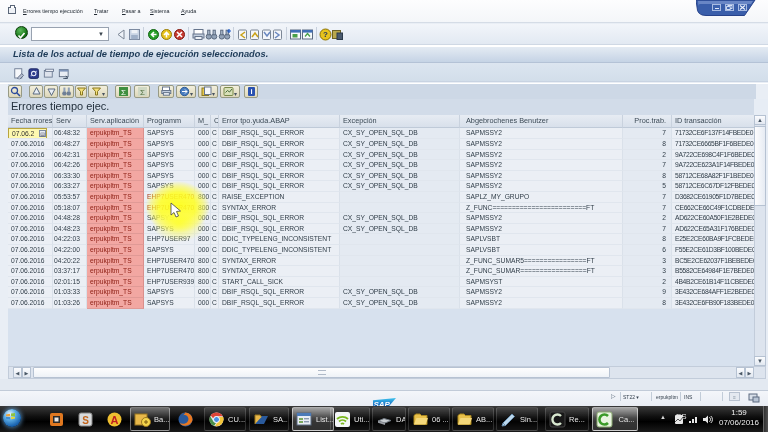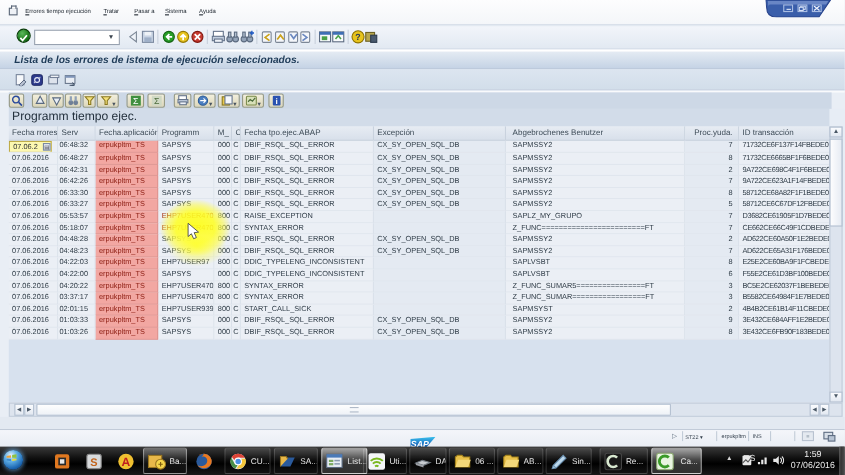--- a/index.html
+++ b/index.html
@@ -120,21 +120,21 @@
 <div class="icon" style="left:319px;top:27px;width:13px;height:13px;"><svg width="13" height="13" viewBox="0 0 13 13">
       <circle cx="6.5" cy="6.5" r="5.5" fill="#e7c31c" stroke="#8d7200"></circle>
       <text x="6.5" y="9.4" font-size="8" font-weight="bold" text-anchor="middle" fill="#20355c">?</text>
     </svg></div>
 <div class="icon" style="left:331px;top:27px;width:13px;height:13px;"><svg width="13" height="13" viewBox="0 0 13 13">
       <rect x="1.5" y="2.5" width="8" height="8" fill="#b9a84c" stroke="#6d6226"></rect>
       <rect x="6" y="5" width="5.5" height="6.5" fill="#4a5a6e" stroke="#2c3a4c"></rect>
     </svg></div>
 <div class="abs" style="left:0;top:45px;width:768px;height:2px;background:#fff;"></div>
 <div class="abs" style="left:0;top:47px;width:768px;height:16px;background:linear-gradient(#e4ebf3,#c5d3e5);border-bottom:1px solid #b4c2d6;"></div>
-<div class="abs" style="left:13px;top:49px;font-size:9.3px;font-weight:bold;font-style:italic;color:#1d3a57;">Lista de los errores de istema de ejecución seleccionados.</div>
+<div class="abs" style="left:13px;top:49px;font-size:9.3px;font-weight:bold;font-style:italic;color:#1d3a57;">Lista de los actual de tiempo de ejecución seleccionados.</div>
 <div class="abs" style="left:0;top:63px;width:768px;height:19px;background:linear-gradient(#dce5f0,#d2deea);border-bottom:1px solid #c8d3e2;"></div>
 <div class="icon" style="left:13px;top:67px;width:12px;height:13px;transform:scale(.88);transform-origin:top left;"><svg width="13" height="13" viewBox="0 0 13 13">
       <rect x="2" y="1" width="8" height="10.5" fill="#f6f8fb" stroke="#6a7890"></rect>
       <path d="M5 11.5 l5 -5 2 2 -5 5 z" fill="#b9c2d2" stroke="#55627a"></path>
     </svg></div>
 <div class="icon" style="left:28px;top:67px;width:13px;height:13px;transform:scale(.88);transform-origin:top left;"><svg width="13" height="13" viewBox="0 0 13 13">
       <rect x="1" y="1" width="11" height="11" rx="2" fill="#2c3a8c" stroke="#1b2560"></rect>
       <path d="M4 6.5 a2.5 2.5 0 0 1 5 0 M9 6.5 a2.5 2.5 0 0 1 -5 0" stroke="#e8ecf8" stroke-width="1.2" fill="none"></path>
       <path d="M8.6 4.2 l1 -1.2 .4 1.8 z M4.4 8.8 l-1 1.2 -.4 -1.8 z" fill="#e8ecf8"></path>
     </svg></div>
@@ -194,31 +194,31 @@
     </svg><span style="font-size:6px;">▾</span></div>
 <div class="tbtn" style="left:220px;top:84.5px;width:20px;line-height:11px;"><svg width="11" height="11" viewBox="0 0 11 11" style="vertical-align:-1px">
       <rect x="1" y="1.5" width="9" height="8" rx="1" fill="#d8e0b8" stroke="#7a8a4a"></rect>
       <path d="M2.5 6.5 l2 -2 2 1.5 2.5 -3" stroke="#4a6a3a" fill="none"></path>
     </svg><span style="font-size:6px;">▾</span></div>
 <div class="tbtn" style="left:244px;top:84.5px;width:14px;line-height:11px;"><svg width="11" height="11" viewBox="0 0 11 11" style="vertical-align:-1px">
       <rect x="2" y="1" width="7" height="9" rx="1" fill="#2a52b0"></rect>
       <text x="5.5" y="8.4" font-size="7.5" font-weight="bold" text-anchor="middle" fill="#fff">i</text>
     </svg></div>
 <div class="abs" style="left:8px;top:99px;width:748px;height:16px;background:#d2dce9;"></div>
-<div class="abs" style="left:11px;top:100px;font-size:11px;color:#24313e;">Programm tiempo ejec.</div>
+<div class="abs" style="left:11px;top:100px;font-size:11px;color:#24313e;">Errores tiempo ejec.</div>
 <div class="c hd" style="left:8px;top:115.00px;width:45px;height:13.40px;">Fecha rrores</div>
 <div class="c hd" style="left:53px;top:115.00px;width:34px;height:13.40px;">Serv</div>
-<div class="c hd" style="left:87px;top:115.00px;width:57px;height:13.40px;">Fecha.aplicación</div>
+<div class="c hd" style="left:87px;top:115.00px;width:57px;height:13.40px;">Serv.aplicación</div>
 <div class="c hd" style="left:144px;top:115.00px;width:51px;height:13.40px;">Programm</div>
 <div class="c hd" style="left:195px;top:115.00px;width:16px;height:13.40px;">M_</div>
 <div class="c hd" style="left:211px;top:115.00px;width:8px;height:13.40px;">C</div>
-<div class="c hd" style="left:219px;top:115.00px;width:121px;height:13.40px;">Fecha tpo.ejec.ABAP</div>
+<div class="c hd" style="left:219px;top:115.00px;width:121px;height:13.40px;">Error tpo.yuda.ABAP</div>
 <div class="c hd" style="left:340px;top:115.00px;width:120px;height:13.40px;">Excepción</div>
 <div class="c hd" style="left:460px;top:115.00px;width:163px;height:13.40px;padding-left:6px;">Abgebrochenes Benutzer</div>
-<div class="c hd rt" style="left:623px;top:115.00px;width:49px;height:13.40px;">Proc.yuda.</div>
+<div class="c hd rt" style="left:623px;top:115.00px;width:49px;height:13.40px;">Proc.trab.</div>
 <div class="c hd" style="left:672px;top:115.00px;width:84px;height:13.40px;">ID transacción</div>
 <div class="c " style="left:8px;top:128.40px;width:45px;height:10.60px;padding-left:0;">
     <span style="position:absolute;left:0;top:0;width:39px;height:10.5px;background:#fdf8b0;border:1px solid #b8a43e;padding-left:3px;color:#333;">07.06.2</span>
     <span style="position:absolute;left:31px;top:1.5px;width:7px;height:7px;background:#e8edf4;border:1px solid #7c8aa0;font-size:5px;line-height:6px;text-align:center;color:#445;">▤</span>
   </div>
 <div class="c " style="left:53px;top:128.40px;width:34px;height:10.60px;padding-left:1px;">06:48:32</div>
 <div class="c red" style="left:87px;top:128.40px;width:57px;height:10.60px;">erpukpltm_TS</div>
 <div class="c " style="left:144px;top:128.40px;width:51px;height:10.60px;">SAPSYS</div>
 <div class="c " style="left:195px;top:128.40px;width:16px;height:10.60px;">000</div>
 <div class="c " style="left:211px;top:128.40px;width:8px;height:10.60px;padding-left:1px;">C</div>

